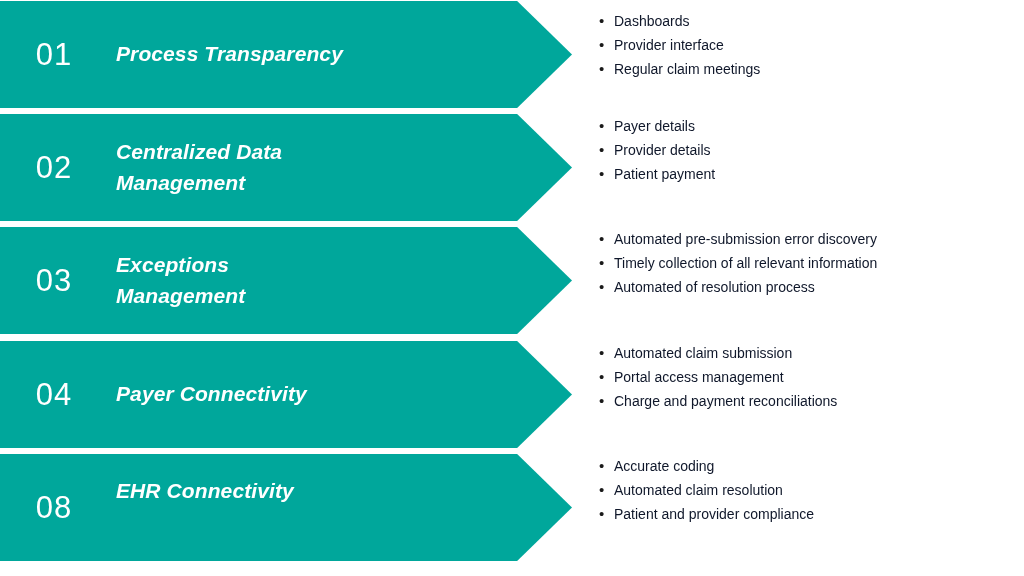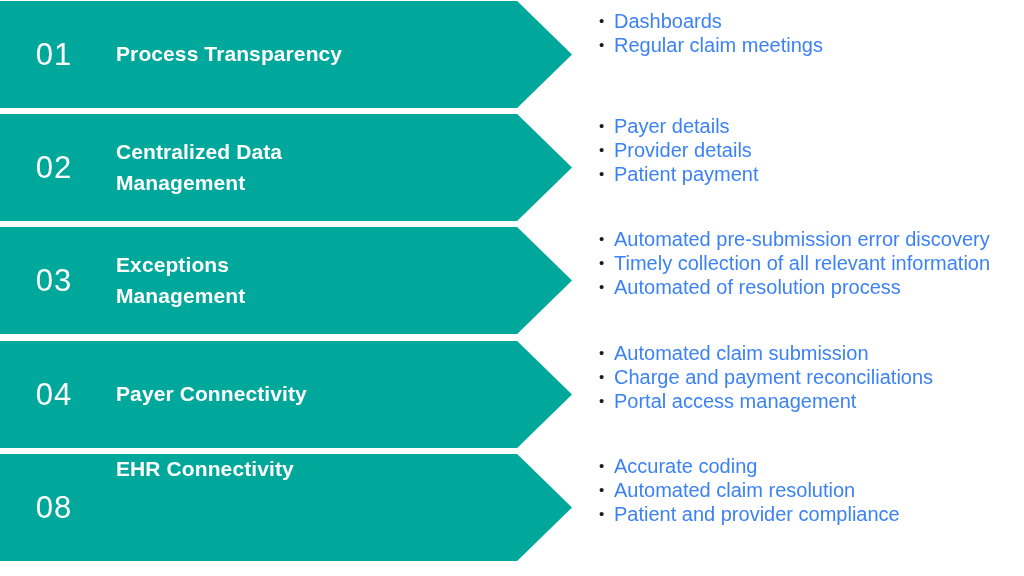--- a/index.html
+++ b/index.html
@@ -63,25 +63,27 @@
     align-items: center;
   }
   .title-text {
     color: #ffffff;
     font-size: 21px;
     font-weight: bold;
     line-height: 1.45;
     padding-left: 21px;
     max-width: 330px;
     letter-spacing: 0.1px;
+    font-style: italic;
   }
   .chevron.title-top {
     align-items: flex-start;
   }
   .chevron.title-top .title-text {
+    padding-top: 22px;
   }
 
   
   .bullets {
     position: absolute;
     left: 592px;
     top: 0;
     width: 420px;
     height: 107px;
     display: flex;
@@ -92,22 +94,22 @@
     justify-content: flex-start;
     padding-top: 8px;
   }
   .bullets ul {
     margin: 0;
     padding: 0 0 0 22px;
     list-style: none;
   }
   .bullets li {
     position: relative;
-    color: #3b82f6;
-    font-size: 20px;
+    color: #0f172a;
+    font-size: 14px;
     line-height: 24px;
     white-space: nowrap;
   }
   .bullets li::before {
     content: "\2022";
     position: absolute;
     left: -15px;
     top: 0;
     font-size: 15px;
     line-height: 24px;
@@ -121,20 +123,21 @@
     <div class="row" style="top: 1px; --teal: #00A79B;">
       <div class="num-block">
         <span class="num-text">01</span>
       </div>
       <div class="chevron">
         <div class="title-text"><span>Process Transparency</span></div>
       </div>
       <div class="bullets align-top">
         <ul>
           <li>Dashboards</li>
+          <li>Provider interface</li>
           <li>Regular claim meetings</li>
         </ul>
       </div>
     </div>
     <div class="row" style="top: 114px; --teal: #00A79B;">
       <div class="num-block">
         <span class="num-text">02</span>
       </div>
       <div class="chevron">
         <div class="title-text"><span>Centralized Data</span><br><span>Management</span></div>
@@ -165,22 +168,22 @@
     <div class="row" style="top: 341px; --teal: #00A79B;">
       <div class="num-block">
         <span class="num-text">04</span>
       </div>
       <div class="chevron">
         <div class="title-text"><span>Payer Connectivity</span></div>
       </div>
       <div class="bullets">
         <ul>
           <li>Automated claim submission</li>
+          <li>Portal access management</li>
           <li>Charge and payment reconciliations</li>
-          <li>Portal access management</li>
         </ul>
       </div>
     </div>
     <div class="row" style="top: 454px; --teal: #00A79B;">
       <div class="num-block">
         <span class="num-text">08</span>
       </div>
       <div class="chevron title-top">
         <div class="title-text"><span>EHR Connectivity</span></div>
       </div>

